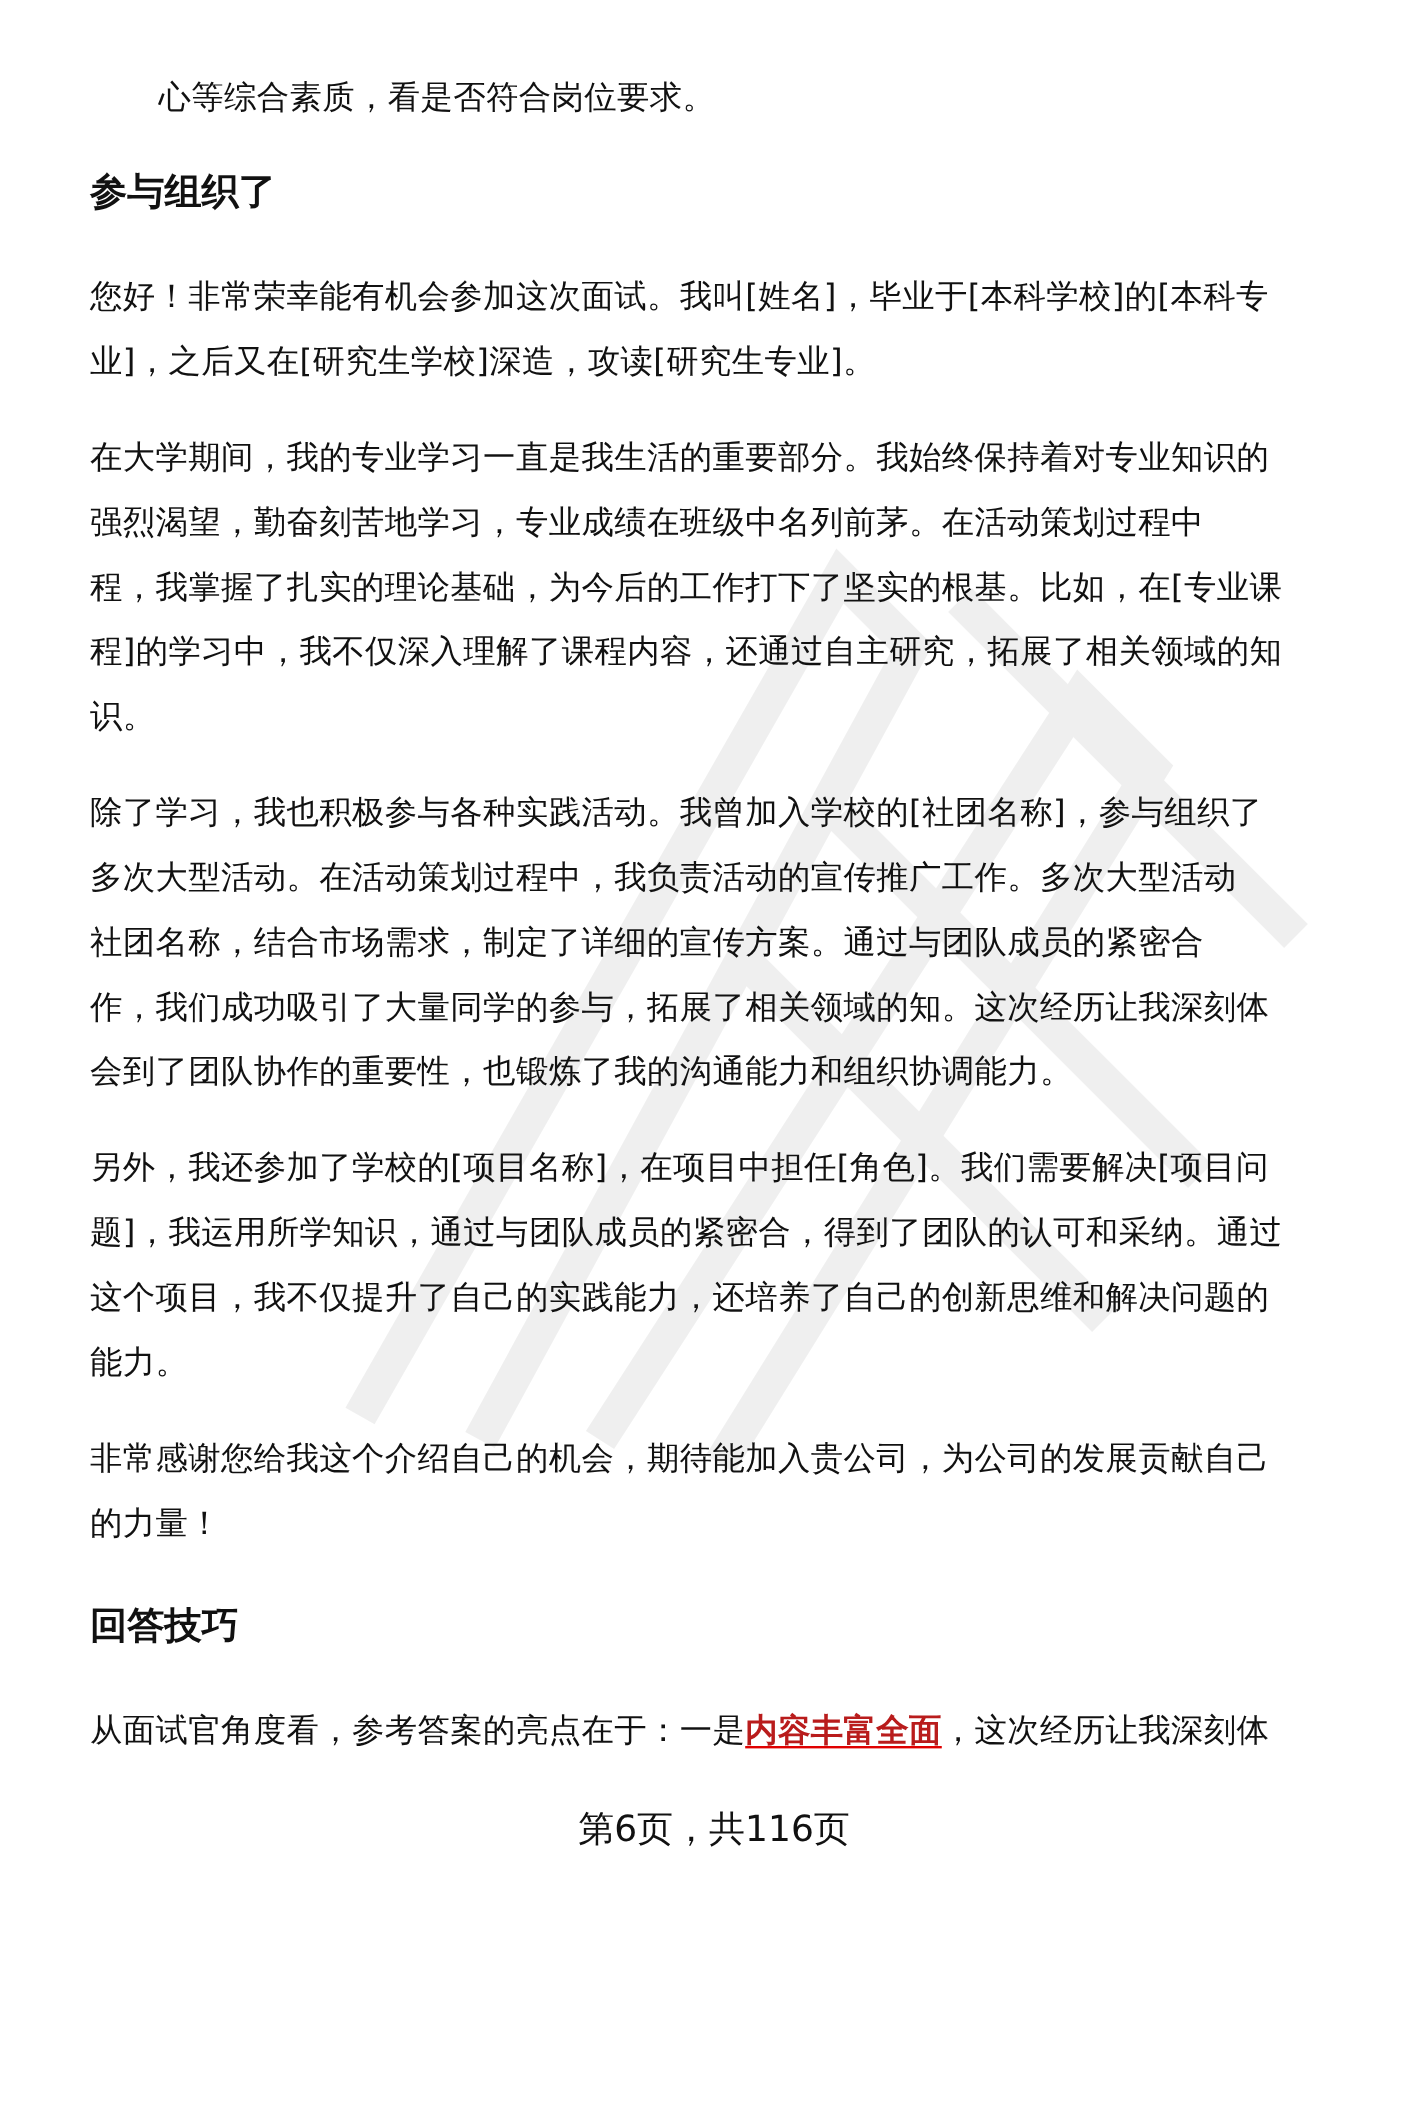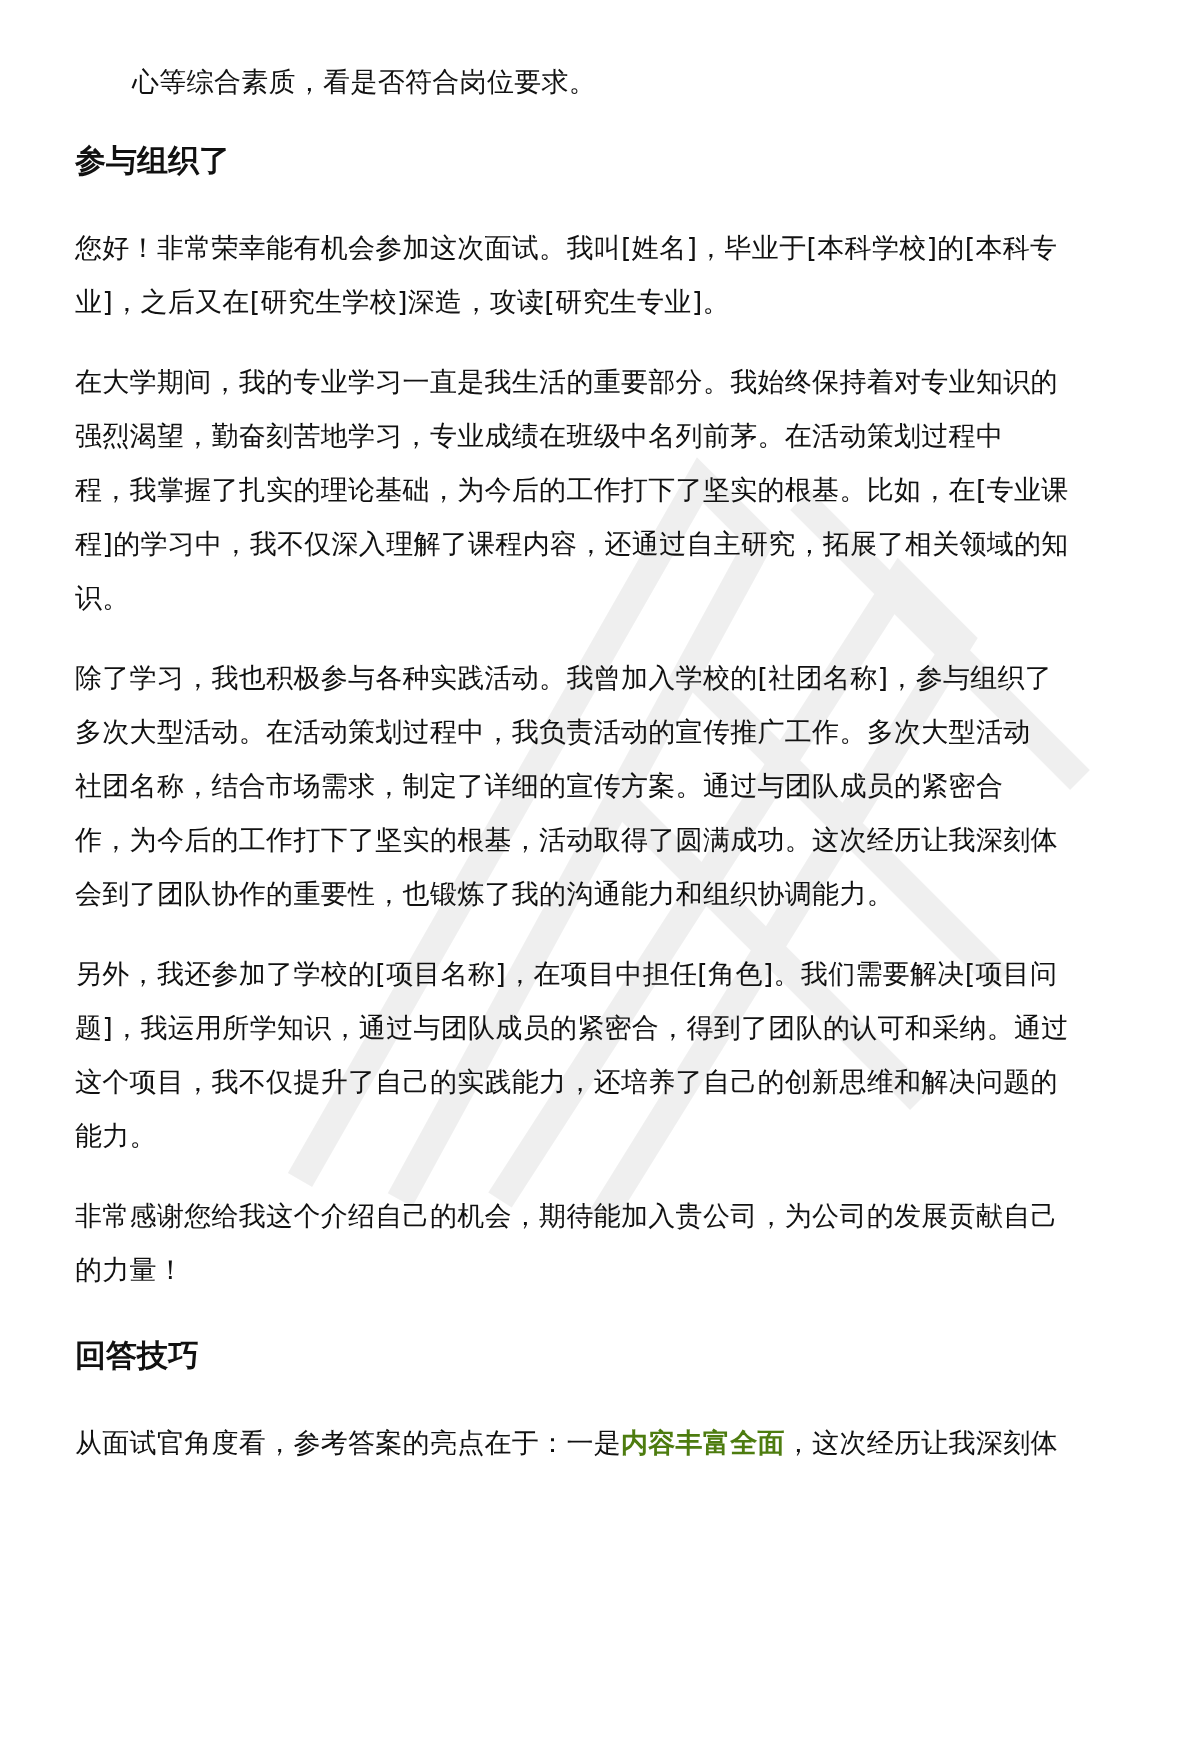--- a/index.html
+++ b/index.html
@@ -16,21 +16,21 @@
   .line {
     position: absolute; left: 75px; font-size: 27px; line-height: 36px;
     white-space: nowrap; letter-spacing: 0.3px;
   }
   .indent { left: 132px; margin-top: 12px; }
   .heading {
     position: absolute; left: 75px; font-size: 31px; font-weight: bold;
     line-height: 40px; white-space: nowrap;
   }
   .hl {
-    color: #4d7c0f; font-weight: bold; 
+    color: #b91c1c; font-weight: bold; text-decoration: underline;
     text-decoration-color: #e00000; text-underline-offset: 4px;
   }
   .footer {
     position: absolute; top: 1709px; left: 0; width: 1190px; text-align: center;
     font-size: 30px; line-height: 40px;
   }
 </style>
 </head>
 <body>
 
@@ -60,21 +60,21 @@
     <div class="line" style="top:418px">强烈渴望，勤奋刻苦地学习，专业成绩在班级中名列前茅。在活动策划过程中</div>
     <div class="line" style="top:472px">程，我掌握了扎实的理论基础，为今后的工作打下了坚实的根基。比如，在[专业课</div>
     <div class="line" style="top:526px">程]的学习中，我不仅深入理解了课程内容，还通过自主研究，拓展了相关领域的知</div>
     <div class="line" style="top:580px">识。</div>
   </div>
 
   <div>
     <div class="line" style="top:660px">除了学习，我也积极参与各种实践活动。我曾加入学校的[社团名称]，参与组织了</div>
     <div class="line" style="top:714px">多次大型活动。在活动策划过程中，我负责活动的宣传推广工作。多次大型活动</div>
     <div class="line" style="top:768px">社团名称，结合市场需求，制定了详细的宣传方案。通过与团队成员的紧密合</div>
-    <div class="line" style="top:822px">作，为今后的工作打下了坚实的根基，活动取得了圆满成功。这次经历让我深刻体</div>
+    <div class="line" style="top:822px">作，我们成功吸引了大量同学的参与，拓展了相关领域的知。这次经历让我深刻体</div>
     <div class="line" style="top:876px">会到了团队协作的重要性，也锻炼了我的沟通能力和组织协调能力。</div>
   </div>
 
   <div>
     <div class="line" style="top:956px">另外，我还参加了学校的[项目名称]，在项目中担任[角色]。我们需要解决[项目问</div>
     <div class="line" style="top:1010px">题]，我运用所学知识，通过与团队成员的紧密合，得到了团队的认可和采纳。通过</div>
     <div class="line" style="top:1064px">这个项目，我不仅提升了自己的实践能力，还培养了自己的创新思维和解决问题的</div>
     <div class="line" style="top:1118px">能力。</div>
   </div>
 
@@ -82,14 +82,15 @@
     <div class="line" style="top:1198px">非常感谢您给我这个介绍自己的机会，期待能加入贵公司，为公司的发展贡献自己</div>
     <div class="line" style="top:1252px">的力量！</div>
   </div>
 
   <div class="heading" style="top:1505px; top:1335px">回答技巧</div>
 
   <div class="line" style="top:1425px">
     <span>从面试官角度看，参考答案的亮点在于：一是</span><span class="hl">内容丰富全面</span><span>，这次经历让我深刻体</span>
   </div>
 
+  <div class="footer" style="top:1505px">第6页，共116页</div>
 
 </div>
 
 </body></html>

